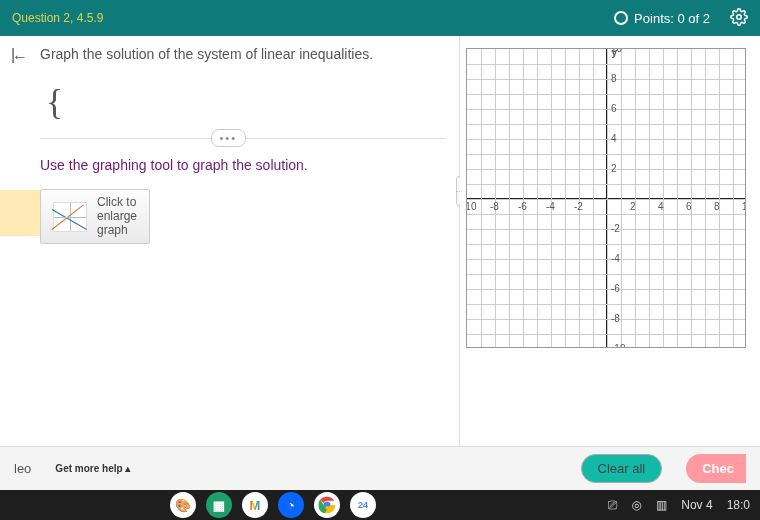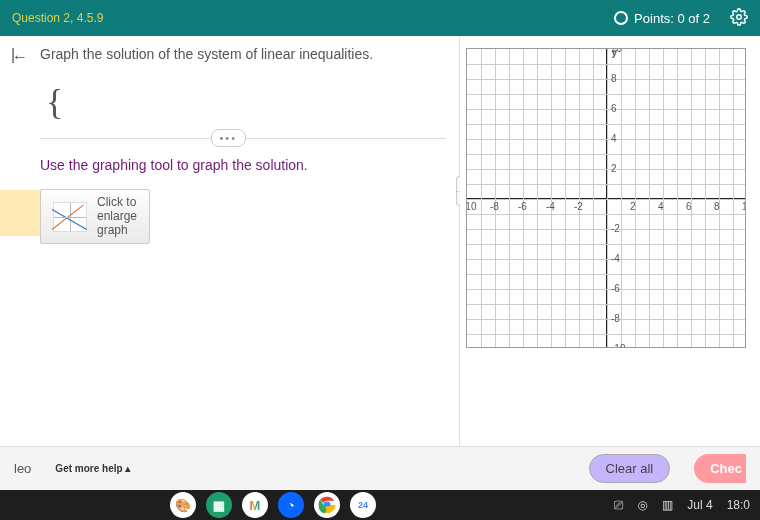--- a/index.html
+++ b/index.html
@@ -44,22 +44,22 @@
   .gl.v { top: 0; bottom: 0; width: 1px; }
   .gl.h { left: 0; right: 0; height: 1px; }
   .axis { position: absolute; background: #222; }
   .axis.v { top: 0; bottom: 0; width: 1px; left: 50%; }
   .axis.h { left: 0; right: 0; height: 1px; top: 50%; }
   .ylbl { position: absolute; font-size: 10px; color: #555; }
   .footerbar { height: 44px; background: #f4f4f4; border-top: 1px solid #ddd; display: flex; align-items: center; padding: 0 14px; gap: 24px; }
   .footerbar .leo { color: #555; font-size: 13px; }
   .footerbar .help { color: #333; font-size: 10px; font-weight: 600; }
   .spacer { flex: 1; }
-  .pillbtn { border: 1px solid #aaa; background: #c4b5fd; color: #444; padding: 6px 16px; border-radius: 16px; font-size: 13px; cursor: pointer; }
-  .checkbtn { background: #ff9aa0; color: #fff; padding: 7px 4px 7px 16px; border-radius: 16px 0 0 16px; font-size: 13px; font-weight: 600; cursor: pointer; border: none; }
+  .pillbtn { border: 1px solid #aaa; background: #14b8a6; color: #444; padding: 6px 16px; border-radius: 16px; font-size: 13px; cursor: pointer; }
+  .checkbtn { background: #ff9aa0; color: #fff; padding: 7px 12px 7px 16px; border-radius: 16px 0 0 16px; font-size: 13px; font-weight: 600; cursor: pointer; border: none; }
   
   .taskbar { height: 30px; background: #1e1e1e; display: flex; align-items: center; padding: 0 10px; gap: 6px; color: #ddd; font-size: 12px; }
   .taskicons { display: flex; gap: 10px; align-items: center; margin-left: 160px; }
   .ticon { width: 26px; height: 26px; border-radius: 50%; background: #fff; display: flex; align-items: center; justify-content: center; font-size: 13px; font-weight: bold; }
   .taskbar .right { margin-left: auto; display: flex; align-items: center; gap: 14px; }
   svg.gear { width: 18px; height: 18px; }
 </style>
 </head>
 <body>
 
@@ -200,16 +200,16 @@
           <path d="M22 12a10 10 0 0 1-15 8.66l4.33-7.5A5 5 0 0 0 17 12h5z" fill="#fbbc05"></path>
           <path d="M2 12a10 10 0 0 1 1.9-6.8l4.33 7.5A5 5 0 0 0 12 17l-3 5.2A10 10 0 0 1 2 12z" fill="#34a853"></path>
         </svg>
     </span>
     <span class="ticon" style="color:#4285f4;font-size:9px;">24</span>
   </div>
   <div class="right">
     <span>⎚</span>
     <span>◎</span>
     <span>▥</span>
-    <span>Jul 4</span>
+    <span>Nov 4</span>
     <span>18:0</span>
   </div>
 </div>
 
 </body></html>

